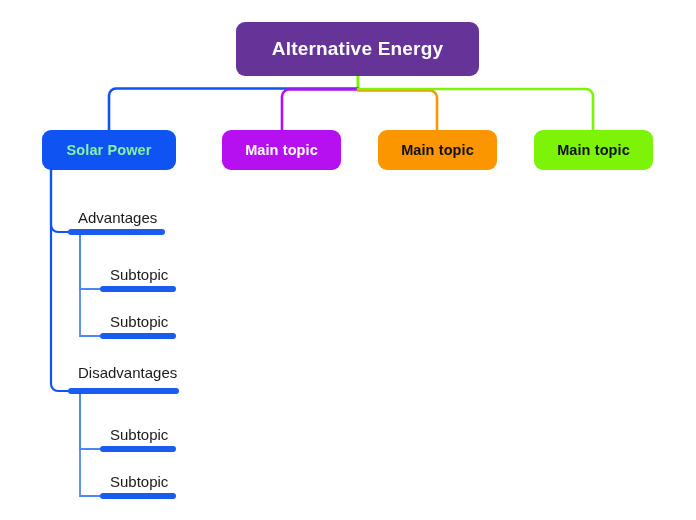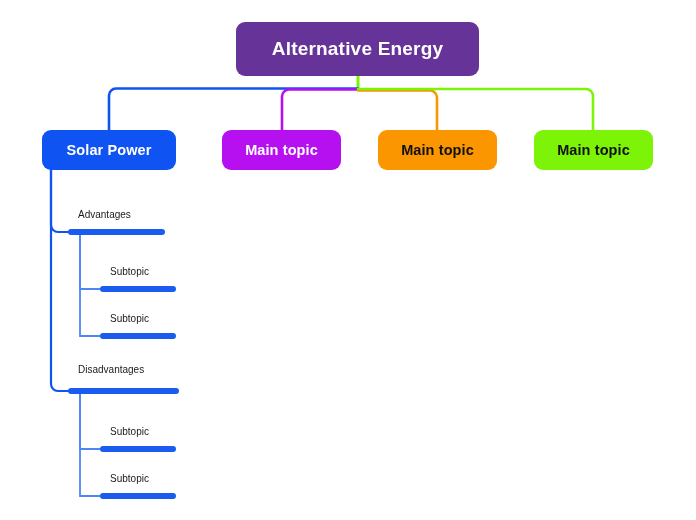--- a/index.html
+++ b/index.html
@@ -39,21 +39,21 @@
   .node-root {
     font-size: 19px;
     letter-spacing: 0.2px;
   }
   .node-main {
     font-size: 14.5px;
     letter-spacing: 0.1px;
   }
   .branch-label {
     position: absolute;
-    font-size: 10px;
+    font-size: 15px;
     color: #1a1a1a;
     white-space: nowrap;
     font-weight: normal;
   }
   .branch-bar {
     position: absolute;
     border-radius: 3px;
   }
 </style>
 </head>
@@ -81,21 +81,21 @@
     <path d="M 80 232 L 80 336 L 100 336" stroke="#4f86f7" stroke-width="1.8" fill="none" stroke-linecap="round"></path>
 
     <path d="M 80 391 L 80 449 L 100 449" stroke="#4f86f7" stroke-width="1.8" fill="none" stroke-linecap="round"></path>
     <path d="M 80 391 L 80 496 L 100 496" stroke="#4f86f7" stroke-width="1.8" fill="none" stroke-linecap="round"></path>
   </svg>
 
   <div class="node node-root" id="root-node" style="left: 236px; top: 22px; width: 243px; height: 54px; background: rgb(102, 51, 153); color: rgb(255, 255, 255);">
     <span>Alternative Energy</span>
   </div>
 
-  <div class="node node-main" id="main-node-0" style="left: 42px; top: 130px; width: 134px; height: 40px; background: rgb(16, 83, 243); color: #ffffff;">
+  <div class="node node-main" id="main-node-0" style="left: 42px; top: 130px; width: 134px; height: 40px; background: rgb(16, 83, 243); color: #86efac;">
     <span>Solar Power</span>
   </div>
   <div class="node node-main" id="main-node-1" style="left: 222px; top: 130px; width: 119px; height: 40px; background: rgb(182, 16, 240); color: rgb(255, 255, 255);">
     <span>Main topic</span>
   </div>
   <div class="node node-main" id="main-node-2" style="left: 378px; top: 130px; width: 119px; height: 40px; background: rgb(251, 149, 0); color: rgb(17, 17, 17);">
     <span>Main topic</span>
   </div>
   <div class="node node-main" id="main-node-3" style="left: 534px; top: 130px; width: 119px; height: 40px; background: rgb(124, 243, 7); color: rgb(17, 17, 17);">
     <span>Main topic</span>

